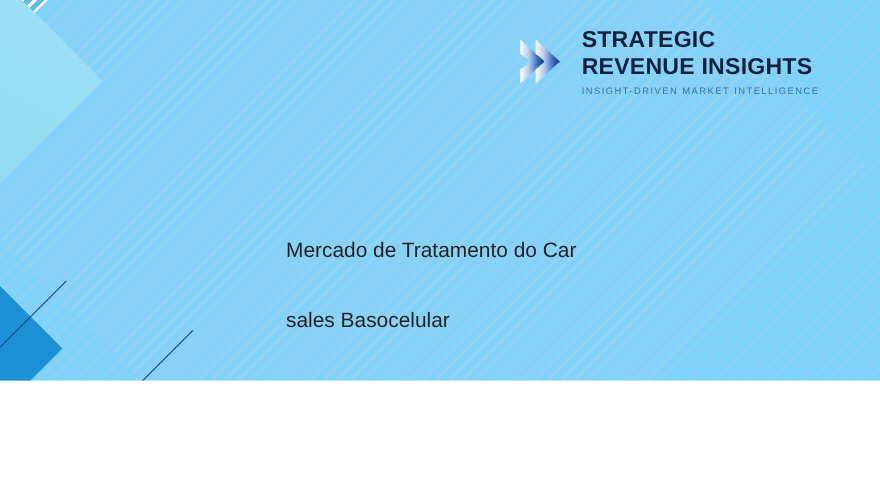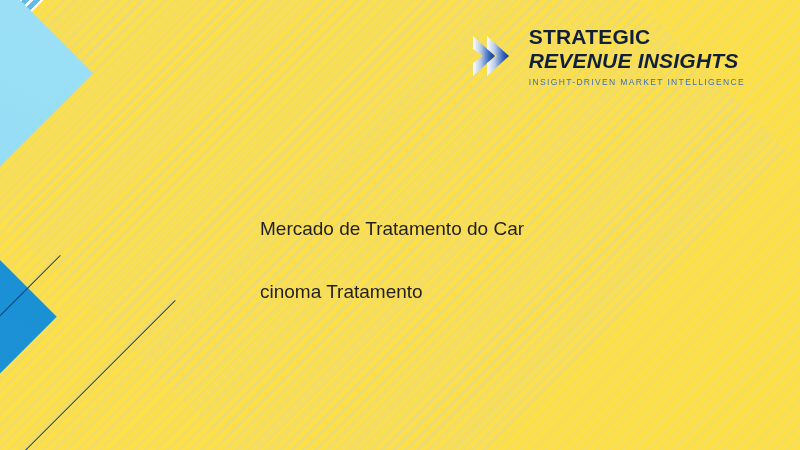--- a/index.html
+++ b/index.html
@@ -5,22 +5,22 @@
 <style>
   html,body{margin:0;padding:0;}
   body{
     width:800px;height:450px;
     background:#ffffff;
     font-family:"Liberation Sans", sans-serif;
     overflow:hidden;
   }
   .slide{
     position:relative;
-    width:800px;height:450px;
-    background:#fde047;
+    width:800px;height:346px;
+    background:#7dd3fc;
     overflow:hidden;
   }
 
   
   .art{
     position:absolute;inset:0;
     overflow:hidden;
     pointer-events:none;
   }
   .band{
@@ -115,21 +115,21 @@
     display:flex;align-items:center;gap:12px;
   }
   .logo-mark{width:46px;height:48px;flex:none;}
   .logo-text{display:flex;flex-direction:column;line-height:1;}
   .logo-line1,.logo-line2{
     font-weight:bold;
     color:#101f3c;
     letter-spacing:.2px;
   }
   .logo-line1{font-size:21px;}
-  .logo-line2{font-size:21px;margin-top:3px;font-style:italic;}
+  .logo-line2{font-size:21px;margin-top:3px;}
   .logo-tagline{
     margin-top:7px;
     font-size:8.5px;
     letter-spacing:1.35px;
     color:#3f6fb5;
     font-weight:normal;
   }
 
   
   .title-block{
@@ -189,17 +189,17 @@
     </span>
     <span class="logo-text">
       <span class="logo-line1">STRATEGIC</span>
       <span class="logo-line2">REVENUE INSIGHTS</span>
       <span class="logo-tagline">INSIGHT-DRIVEN MARKET INTELLIGENCE</span>
     </span>
   </div>
 
   <div class="title-block">
     <div class="title-line">Mercado de Tratamento do Car</div>
-    <div class="title-line">cinoma Tratamento</div>
+    <div class="title-line">sales Basocelular</div>
   </div>
 
 
 </div>
 
 </body></html>

